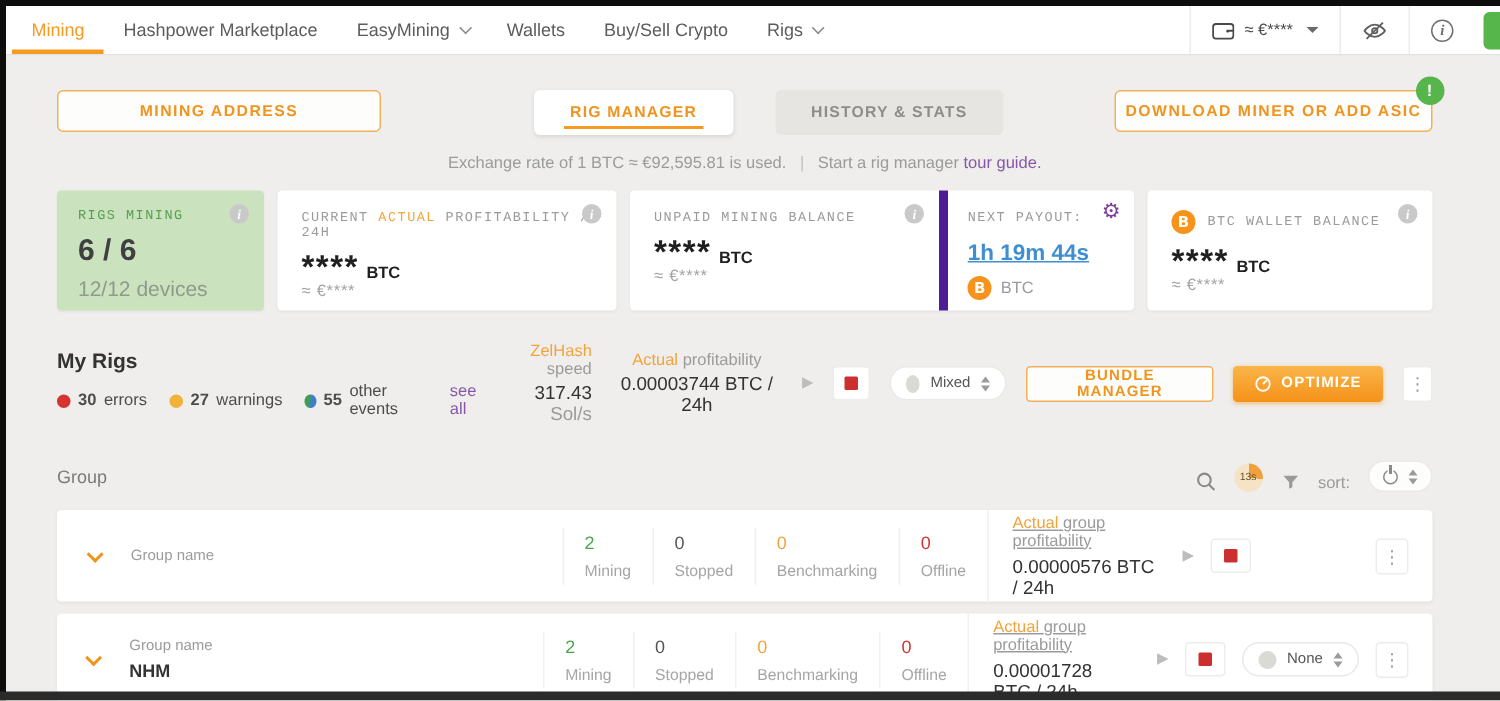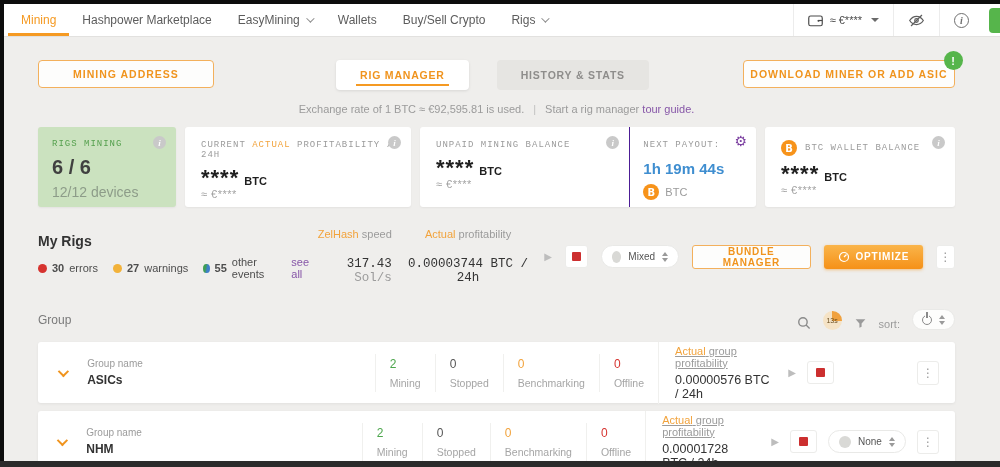--- a/index.html
+++ b/index.html
@@ -22,74 +22,74 @@
   .balance-txt { font-size:11px; color:#4a4a4a; }
   .caret-down { width:0; height:0; border-left:4px solid transparent; border-right:4px solid transparent; border-top:4px solid #6a6a6a; display:inline-block; margin-left:2px; }
   .info-circle { width:15px; height:15px; border:1.2px solid #6f6f6f; border-radius:50%; color:#6f6f6f; font-size:10px; font-style:italic; font-weight:bold; display:flex; align-items:center; justify-content:center; font-family:"Liberation Serif",serif; }
   .chat-widget { width:11px; height:25px; background:#56b54b; border-radius:4px 0 0 4px; align-self:center; margin-left:6px; }
 
   
   .main { padding:0 45px 0 34px; }
 
   .toolbar-row { margin-top:23px; display:flex; justify-content:space-between; align-items:flex-start; height:30px; }
   .btn-outline { position:relative; height:28px; border:1px solid #f3b05c; border-radius:4px; background:#fdfdfc; color:#f0941e; font-size:10.5px; font-weight:bold; letter-spacing:1px; display:flex; align-items:center; justify-content:center; cursor:pointer; }
-  .btn-mining-address { width:176px; }
+  .btn-mining-address { width:216px; }
   .btn-download { width:212px; }
   .badge-green { position:absolute; top:-10px; right:-9px; width:19px; height:19px; border-radius:50%; background:#56b54b; color:#fff; font-size:11px; font-weight:bold; display:flex; align-items:center; justify-content:center; }
   .tabs { display:flex; height:30px; }
   .tab { display:flex; align-items:center; justify-content:center; font-size:10.5px; font-weight:bold; letter-spacing:0.8px; padding:0 24px; position:relative; border-radius:4px; cursor:pointer;margin-left:28px; }
   .tab.active { background:#fff; color:#f0941e; box-shadow:0 1px 3px rgba(0,0,0,0.10); z-index:2; }
   .tab.active::after { content:""; position:absolute; bottom:4px; left:20px; right:20px; height:2px; background:#f59a23; }
   .tab.inactive { background:#e6e5e2; color:#8e8d8b; }
 
   .note-row { margin-top:13px; text-align:center; font-size:11px; color:#9b9b9b; }
   .note-sep { margin:0 9px; color:#c0c0c0; }
   .note-link { color:#8757a8; cursor:pointer; }
 
   
   .cards-row { margin-top:12px; display:flex; gap:9px; height:80px; }
   .card { background:#fff; border-radius:3px; position:relative; padding:13px 16px; box-shadow:0 1px 2px rgba(0,0,0,0.05); }
   .card-rigs { width:138px; background:#cbe2bf; padding:12px 14px; }
   .card-profit { width:226px; }
   .card-combo { width:336px; display:flex; padding:0; }
   .combo-left { flex:1.78; padding:13px 16px; position:relative; }
-  .combo-right { flex:1; padding:13px 13px; border-left:1px solid #4c1d95; position:relative; }
+  .combo-right { flex:1; padding:13px 13px; border-left:6px solid #4c1d95; position:relative; }
   .card-wallet { flex:1; }
   .card-label { font-size:9px; letter-spacing:1px; color:#9b9b9b;font-family:Liberation Mono, monospace; }
   .hl-orange { color:#f2a33c; }
   .rigs-label { color:#55a04e; }
   .rigs-value { font-size:20px; font-weight:bold; color:#404040; margin-top:7px; }
   .rigs-devices { font-size:14px; color:#8d9c89; margin-top:5px; }
   .masked-line { margin-top:5px; height:20px; }
   .masked-stars { font-size:22px; font-weight:bold; color:#1f1f1f; letter-spacing:1px; }
   .masked-unit { font-size:11px; font-weight:bold; color:#1f1f1f; margin-left:5px; }
   .fiat { font-size:11px; color:#a3a3a3; margin-top:3px; letter-spacing:0.5px; }
   .info-icon { position:absolute; top:9px; right:10px; width:13px; height:13px; border-radius:50%; background:#c9c9c9; color:#fff; font-size:9px; font-weight:bold; font-style:italic; display:flex; align-items:center; justify-content:center; cursor:pointer; font-family:"Liberation Serif",serif; }
   .gear-icon { position:absolute; top:7px; right:9px; color:#7b3fa0; font-size:14px; line-height:14px; cursor:pointer; }
-  .payout-time { font-size:15px; font-weight:bold; color:#3f8ed0; margin-top:10px; }
+  .payout-time { font-size:15px; font-weight:bold; color:#3f8ed0; margin-top:10px;text-decoration:underline; }
   .payout-coin { margin-top:7px; display:flex; align-items:center; gap:6px; font-size:11px; color:#9b9b9b; }
   .btc-circle { width:16px; height:16px; border-radius:50%; background:#f7931a; color:#fff; font-size:10px; font-weight:bold; display:flex; align-items:center; justify-content:center; }
   .wallet-label-row { display:flex; align-items:center; gap:8px; }
 
   
   .myrigs-row { margin-top:21px; display:flex; align-items:center; }
   .myrigs-title { font-size:14px; font-weight:bold; color:#333; }
   .myrigs-status { margin-top:7px; display:flex; align-items:center; gap:15px; font-size:11px; color:#4d4d4d; }
   .status-item { display:flex; align-items:center; gap:5px; }
   .dot { width:9px; height:9px; border-radius:50%; }
   .dot-red { background:#d6332f; }
   .dot-yellow { background:#f2b23a; }
   .dot-blue { background:linear-gradient(100deg,#3f9e54 35%,#3f7fca 60%); }
   .cnt { font-weight:bold; }
   .see-all { color:#8757a8; cursor:pointer; margin-left:2px; }
   .myrigs-right { margin-left:auto; display:flex; align-items:center; gap:13px; }
   .metric { text-align:right; }
   .metric.center { text-align:center; }
   .metric-l1 { font-size:11px; color:#9b9b9b; }
-  .metric-l2 { font-size:12.5px; color:#333; margin-top:17px;font-family:Liberation Mono, monospace; }
+  .metric-l2 { font-size:12.5px; color:#333; margin-top:3px; }
   .unit-gray { color:#9b9b9b; }
   .play-icon { color:#bdbdbd; font-size:10px; cursor:pointer; }
   .icon-btn { width:27px; height:23px; background:#fff; border:1px solid #ececea; border-radius:3px; display:flex; align-items:center; justify-content:center; cursor:pointer; }
   .stop-sq { width:9px; height:9px; background:#cc2f2f; border-radius:1px; }
   .select-pill { height:23px; border-radius:12px; background:#fff; border:1px solid #e9e9e7; display:flex; align-items:center; gap:7px; padding:0 10px; font-size:10px; color:#555; cursor:pointer; min-width:78px; }
   .select-circle { width:12px; height:12px; border-radius:50%; background:#d9d9d6; }
   .arrows-updown { display:flex; flex-direction:column; gap:2px; margin-left:auto; }
   .tri-up { width:0; height:0; border-left:3px solid transparent; border-right:3px solid transparent; border-bottom:4px solid #9a9a9a; }
   .tri-dn { width:0; height:0; border-left:3px solid transparent; border-right:3px solid transparent; border-top:4px solid #9a9a9a; }
   .btn-bundle { height:24px; border:1px solid #f3b05c; border-radius:3px; background:#fdfdfc; color:#f0941e; font-size:10px; font-weight:bold; letter-spacing:0.8px; padding:0 13px; display:flex; align-items:center; cursor:pointer; }
@@ -334,21 +334,20 @@
         </div>
       </div>
     </div>
 
     <div class="group-row">
       <div class="expand-btn">
           <span class="chev-orange"></span>
         </div>
       <div class="gname">
         <div class="gname-label">Group name</div>
-        <div class="gname-name">ASICs</div>
       </div>
       <div class="gstat">
           <div class="gstat-v v-green">2</div>
           <div class="gstat-l">Mining</div>
         </div>
       <div class="gstat">
           <div class="gstat-v v-dark">0</div>
           <div class="gstat-l">Stopped</div>
         </div>
       <div class="gstat">

